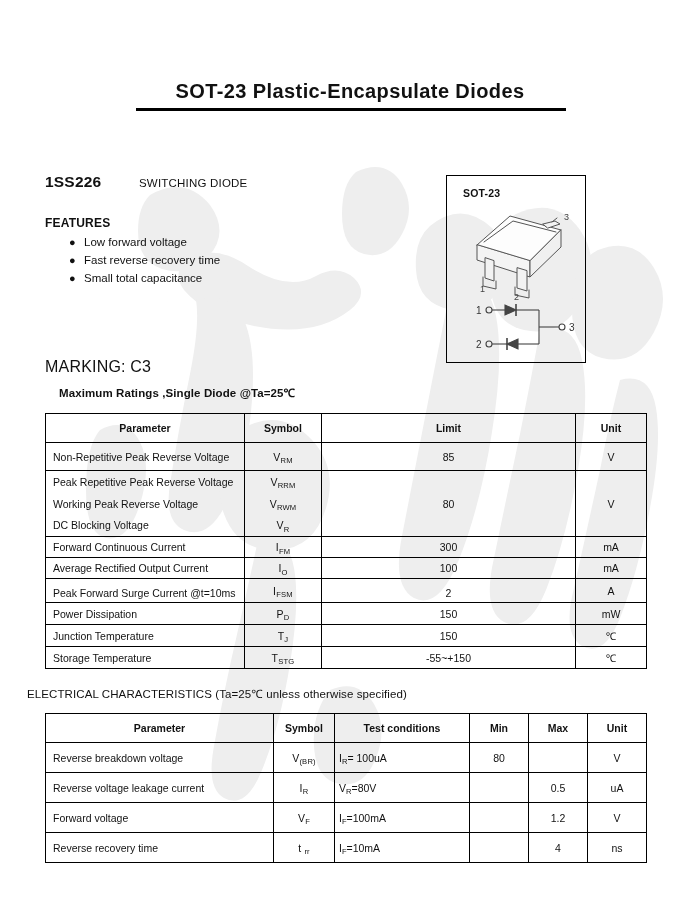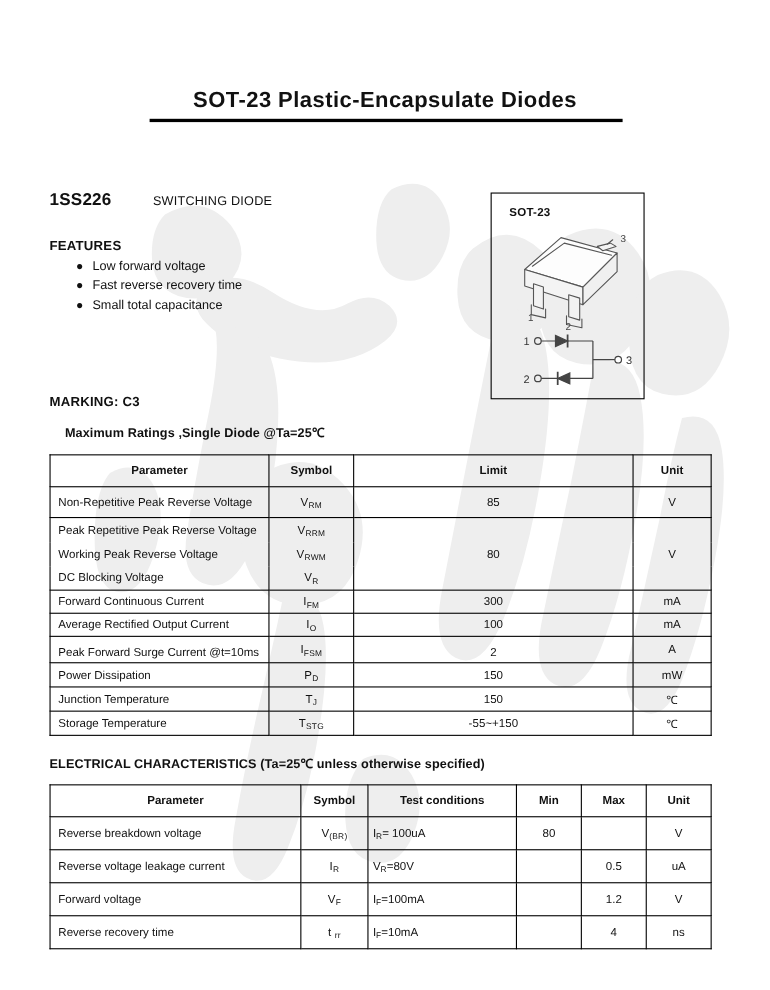--- a/index.html
+++ b/index.html
@@ -118,36 +118,36 @@
   .pkg-schematic {
     position: absolute;
     left: 0; top: 118px;
     width: 138px; height: 66px;
   }
 
   
   .marking {
     position: absolute;
     left: 45px; top: 358px;
-    font-size: 12px;
-    font-weight: bold;
+    font-size: 16px;
+    font-weight: normal;
     letter-spacing: 0.2px;
   }
   .maxratings-title {
     position: absolute;
     left: 59px; top: 385px;
     font-size: 11.5px;
     font-weight: bold;
     letter-spacing: 0.1px;
   }
   .elec-title {
     position: absolute;
-    left: 45px; top: 686px;
+    left: 27px; top: 686px;
     font-size: 11.5px;
-    font-weight: bold;
+    font-weight: normal;
     letter-spacing: 0.1px;
   }
 
   
   table.dt {
     position: absolute;
     border-collapse: collapse;
     table-layout: fixed;
     background: transparent;
   }

